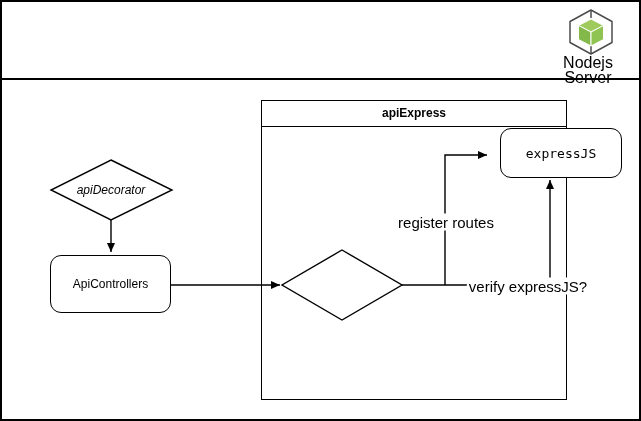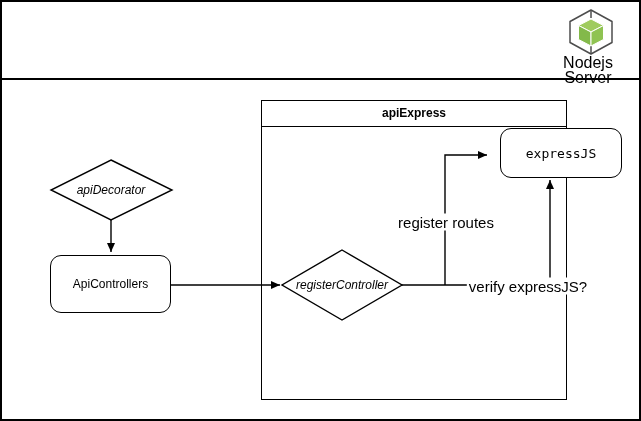--- a/index.html
+++ b/index.html
@@ -117,21 +117,20 @@
 
     <path d="M402,285 L550,285 L550,180" fill="none" stroke="#000000" stroke-width="1.4" marker-end="url(#arrowhead)"></path>
 
     <path d="M445,285 L445,155 L487,155" fill="none" stroke="#000000" stroke-width="1.4" marker-end="url(#arrowhead)"></path>
 
     <polygon points="111,160 172,190 111,220 51,190" fill="#ffffff" stroke="#000000" stroke-width="1.4"></polygon>
     <polygon points="342,250 402,285 342,320 282,285" fill="#ffffff" stroke="#000000" stroke-width="1.4"></polygon>
   </svg>
 
   <div class="diamond-label lbl-api-decorator">apiDecorator</div>
-  <div class="diamond-label lbl-register-controller">registerController</div>
 
   <div class="node-box node-api-controllers">
     <span>ApiControllers</span>
   </div>
   <div class="node-box node-express-js">
     <span>expressJS</span>
   </div>
 
   <div class="edge-label lbl-register-routes">register routes</div>
   <div class="edge-label lbl-verify-permission">verify expressJS?</div>

